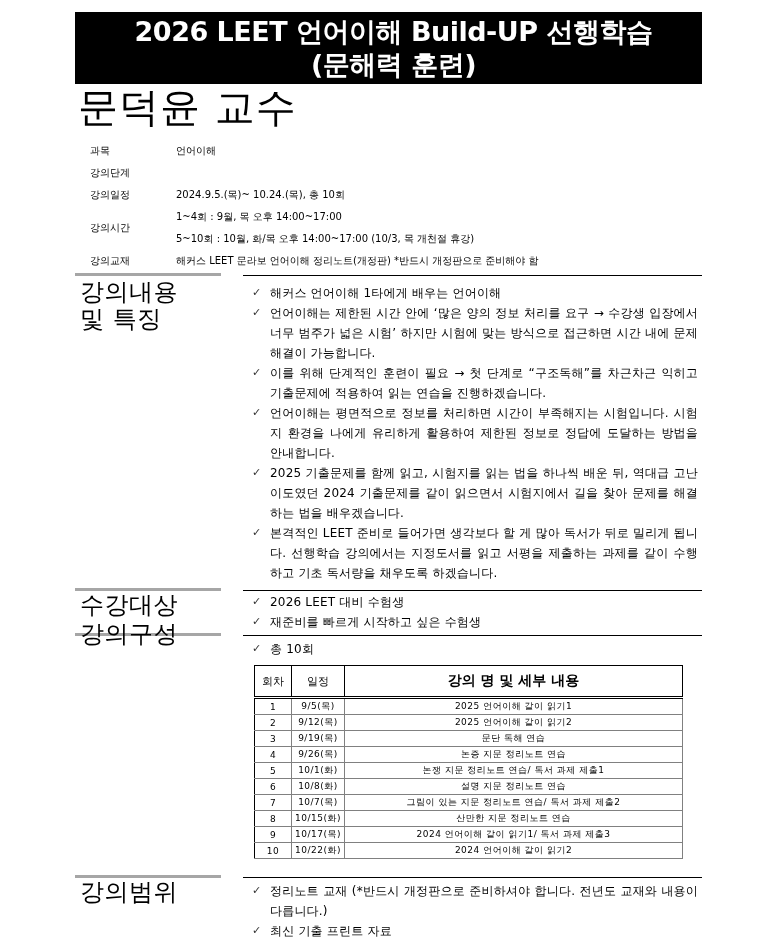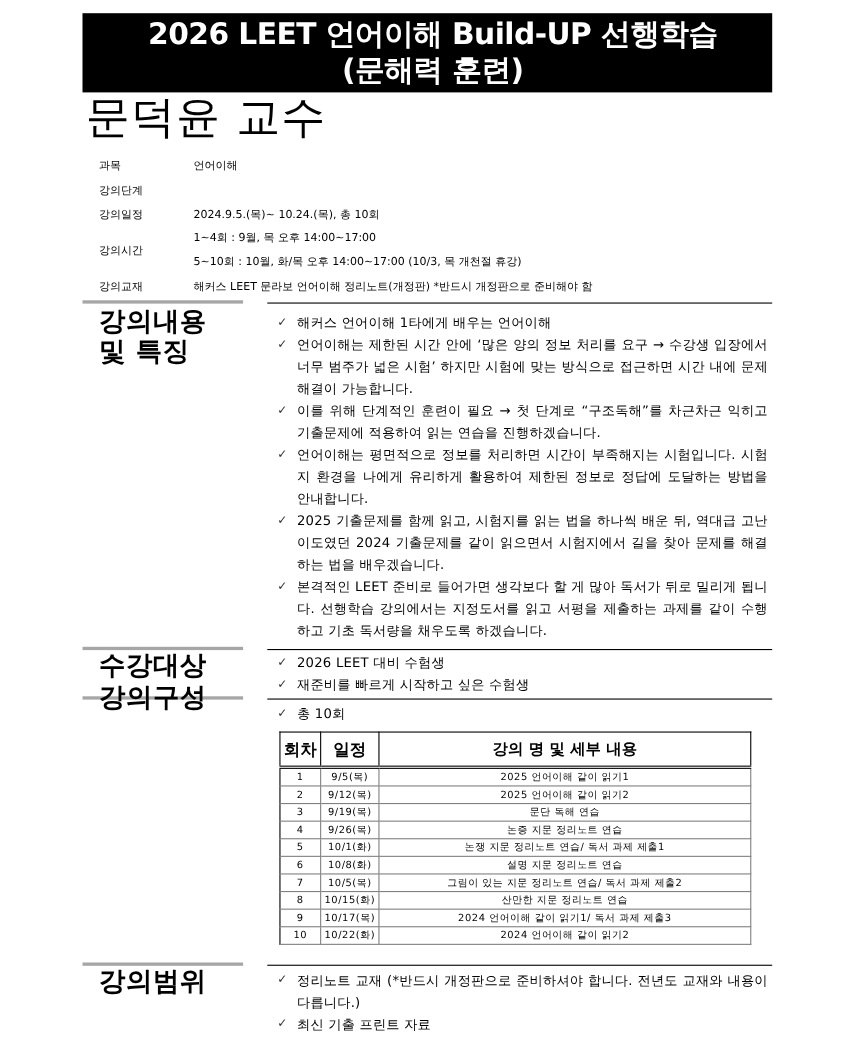--- a/index.html
+++ b/index.html
@@ -23,34 +23,34 @@
   .info-row { display: flex; align-items: center; }
   .info-label { width: 86px; flex: none; }
   .info-value { flex: 1; }
   .info-row.single { height: 22px; }
   .info-row.double { height: 44px; }
   .info-value .line { height: 22px; line-height: 22px; }
 
   .sec-rule-left { position: absolute; left: 75px; width: 146px; height: 3px; background: #a6a6a6; }
   .sec-rule-right { position: absolute; left: 243px; width: 459px; height: 1px; background: #000; }
   .sec-title {
-    position: absolute; left: 80px; font-family: "DejaVu Sans", sans-serif; font-weight: bold;
-    font-size: 24px; line-height: 27px; letter-spacing: 0.5px; margin-left: 10px;
+    position: absolute; left: 80px; font-family: "DejaVu Sans", sans-serif; font-weight: normal;
+    font-size: 24px; line-height: 27px; letter-spacing: 0.5px;
   }
   .bullets { position: absolute; left: 252px; width: 446px; font-size: 12px; line-height: 20px; }
   .bullet { display: flex; }
   .check { width: 18px; flex: none; font-size: 11px; color: #333; }
   .bullet-text { flex: 1; text-align: justify; letter-spacing: 0.2px; }
 
   table.sched {
     position: absolute; left: 254px; top: 665px; width: 429px; border-collapse: collapse;
     font-size: 9px;
   }
   table.sched th {
-    height: 28px; font-weight: bold; font-size: 15px; border: 1px solid #000;
+    height: 28px; font-weight: normal; font-size: 11px; border: 1px solid #000;
     border-bottom: 3px double #000;
   }
   table.sched th.title-col { font-weight: bold; font-size: 14px; }
   table.sched td {
     height: 15px; text-align: center; border: 1px solid #808080; padding: 0;
     letter-spacing: 0.5px;
   }
   table.sched tr td:first-child, table.sched tr th:first-child { border-left: 1px solid #000; }
 </style>
 </head>
@@ -179,21 +179,21 @@
         <td>10/1(화)</td>
         <td>논쟁 지문 정리노트 연습/ 독서 과제 제출1</td>
       </tr>
     <tr>
         <td>6</td>
         <td>10/8(화)</td>
         <td>설명 지문 정리노트 연습</td>
       </tr>
     <tr>
         <td>7</td>
-        <td>10/5(목)</td>
+        <td>10/7(목)</td>
         <td>그림이 있는 지문 정리노트 연습/ 독서 과제 제출2</td>
       </tr>
     <tr>
         <td>8</td>
         <td>10/15(화)</td>
         <td>산만한 지문 정리노트 연습</td>
       </tr>
     <tr>
         <td>9</td>
         <td>10/17(목)</td>

